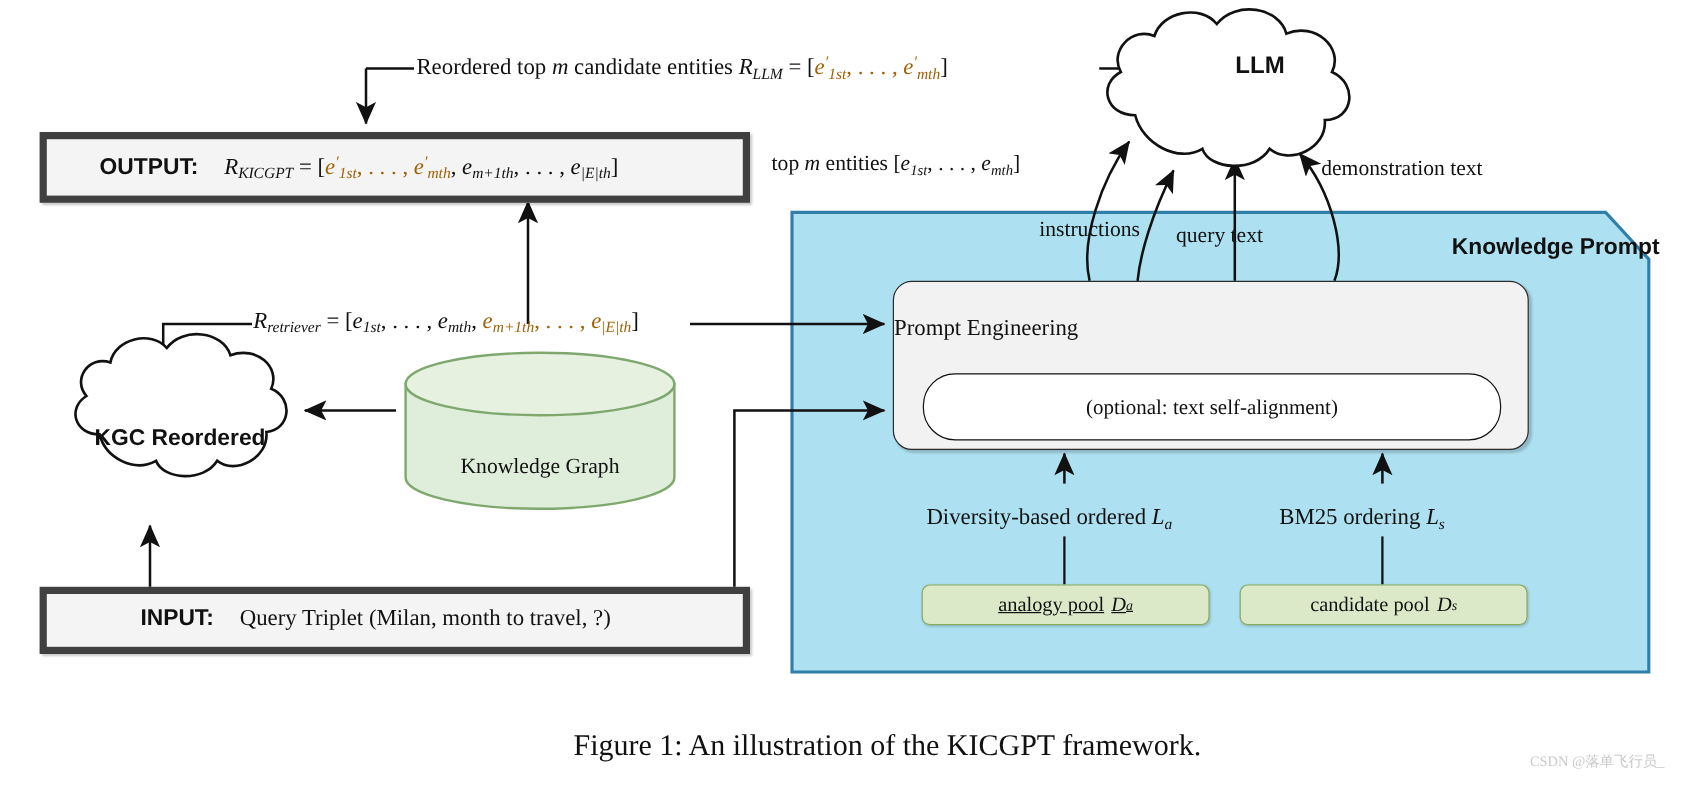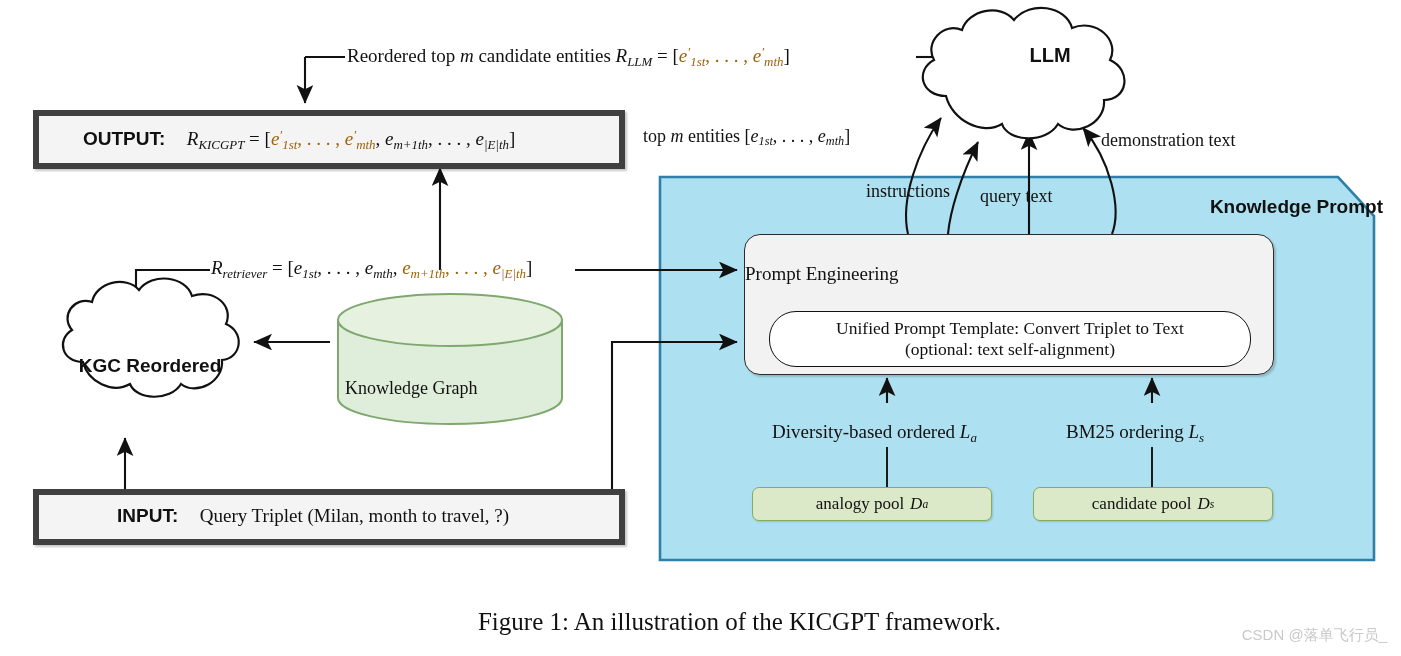--- a/index.html
+++ b/index.html
@@ -32,33 +32,33 @@
   .pe-title{position:absolute;width:100%;top:28px;text-align:left;font-size:19px;}
   .upt{position:absolute;left:24px;top:76px;width:480px;height:54px;
        background:#ffffff;border:1.7px solid #111;border-radius:27px;
        display:flex;flex-direction:column;align-items:center;justify-content:center;}
   .upt div{font-size:17.5px;white-space:nowrap;}
 
   .pool{position:absolute;top:487px;width:238px;height:32px;background:#dce9c8;
         border:1.4px solid #8aab5c;border-radius:7px;
         display:flex;align-items:center;justify-content:center;font-size:17px;
         box-shadow:1px 1px 2px rgba(0,0,0,.15);}
-  #pool-a{left:752px;} #pool-s{left:1033px;}
+  #pool-a{left:768px;text-decoration:underline;} #pool-s{left:1033px;}
 
   .kgc-txt{position:absolute;left:60px;top:355px;width:180px;text-align:center;
            font-size:19px;}
   .llm-txt{position:absolute;left:990px;top:44px;width:120px;text-align:center;
            font-size:20px;}
-  .kg-txt{position:absolute;left:345px;top:378px;width:210px;
+  .kg-txt{position:absolute;left:345px;top:378px;width:210px;text-align:center;
           font-size:18px;}
 
   #caption{position:absolute;left:0;top:608px;width:1401px;text-align:center;
            font-size:25px;padding-left:39px;}
-  #watermark{position:absolute;right:14px;top:626px;font-size:15px;color:#c9c9c9;
-             font-family:Liberation Sans, sans-serif;}
+  #watermark{position:absolute;right:14px;top:626px;font-size:12px;color:#c9c9c9;
+             font-family:Liberation Serif, serif;}
 </style>
 </head>
 <body>
 
 <div id="stage">
 
   <svg class="layer">
     <polygon points="660,177 1338,177 1374,216 1374,560 660,560" fill="#ade0f0" stroke="#2f7fa8" stroke-width="2.6"></polygon>
   </svg>
 
@@ -176,21 +176,20 @@
   <div class="tx" style="left:1066px;top:421px;font-size:19px;">
     <span>BM25 ordering</span>
     <span class="mi">L</span><sub>s</sub>
   </div>
 
   <div id="kp-label" class="sans-b">Knowledge Prompt</div>
 
   <div class="pe-box">
     <div class="pe-title">Prompt Engineering</div>
     <div class="upt">
-      <div>Unified  Prompt Template:  Convert Triplet to Text</div>
       <div>(optional: text self-alignment)</div>
     </div>
   </div>
 
   <div class="pool" id="pool-a">
     <span>analogy pool</span>
     <span style="display:inline-block;width:6px"></span>
     <span class="mi">D</span>
       <sub>a</sub>
   </div>

